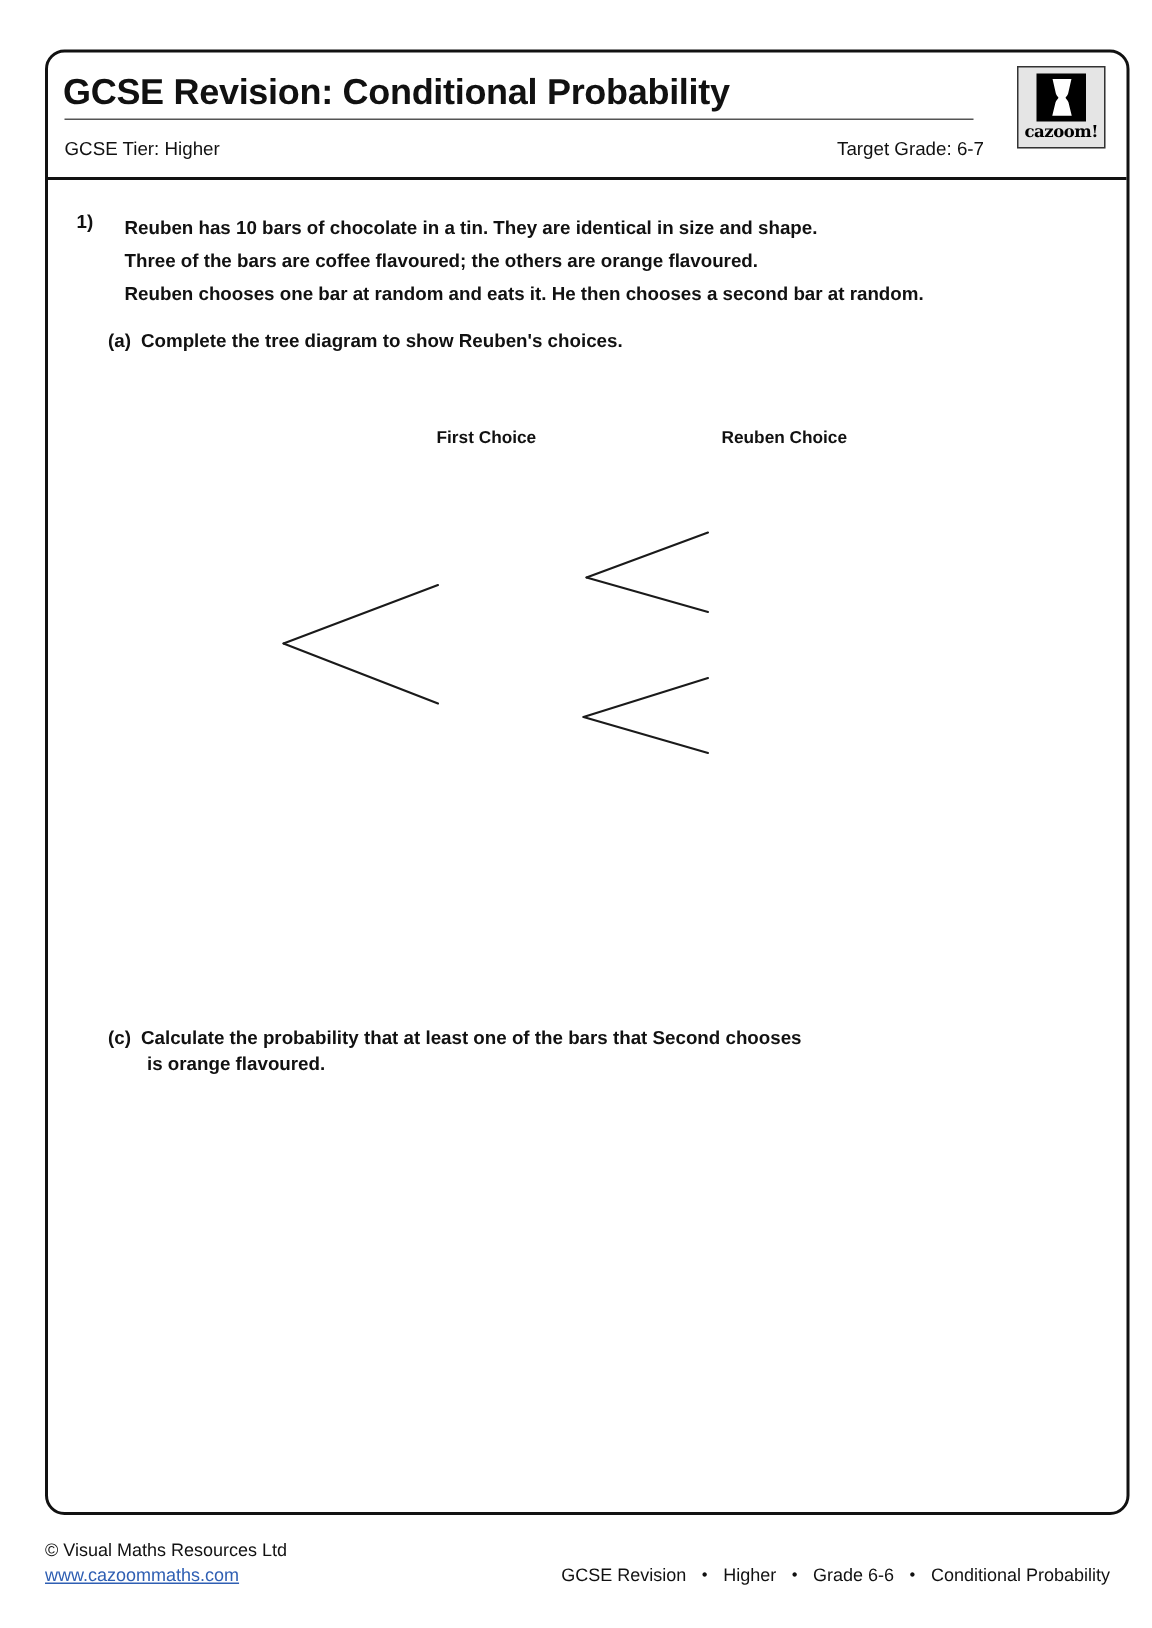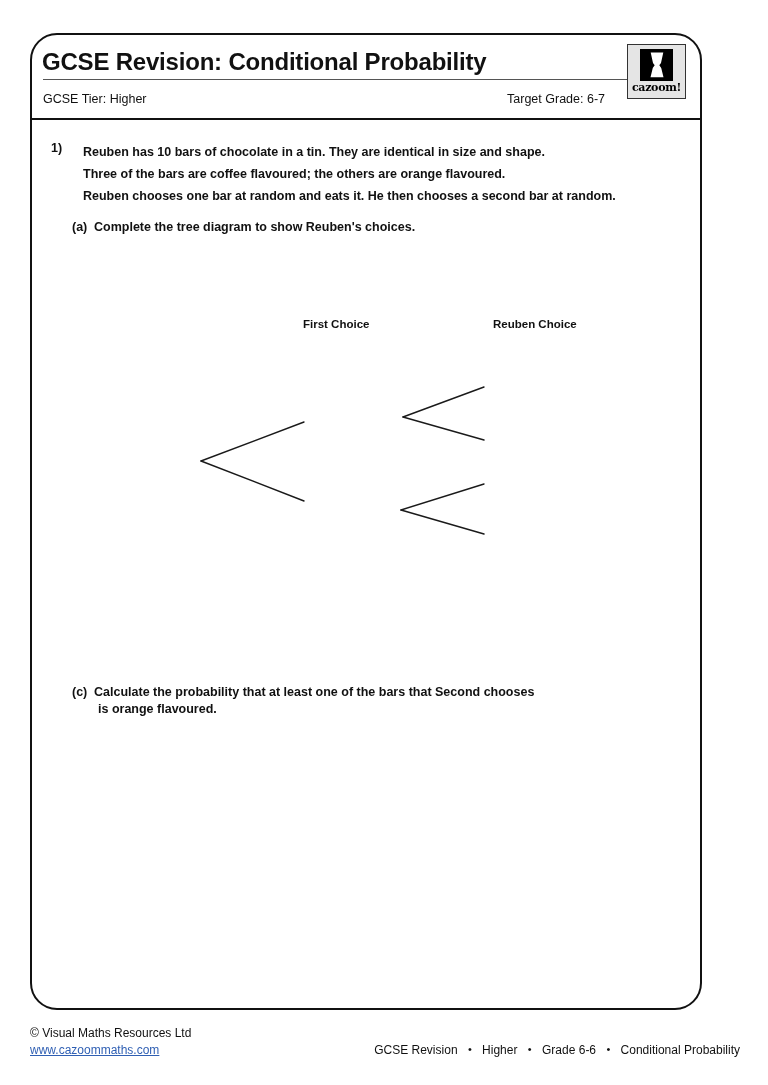--- a/index.html
+++ b/index.html
@@ -15,25 +15,25 @@
     font-family: "Liberation Sans", sans-serif;
     color: #111111;
     overflow: hidden;
   }
 
   
   .sheet {
     position: absolute;
     left: 30px;
     top: 33px;
-    width: 672px;
+    width: 723px;
     height: 977px;
     box-sizing: border-box;
     border: 2px solid #111111;
-    border-radius: 27px;
+    border-radius: 13px;
     background: #ffffff;
   }
 
   
   .header {
     position: absolute;
     left: 0;
     top: 0;
     right: 0;
     height: 83px;
@@ -169,26 +169,25 @@
     display: block;
     padding-left: 26px;
   }
   .part-a { top: 99px; }
   .part-b { top: 428px; }
   .part-c { top: 564px; }
 
   
   .tree {
     position: absolute;
-    left: 12px;
+    left: 0;
     top: 0;
     width: 708px;
     height: 420px;
     pointer-events: none;
-    margin-top: 32px;
   }
   .tree-label {
     position: absolute;
     font-size: 11.5px;
     font-weight: bold;
     white-space: nowrap;
     color: #111111;
   }
   .label-first  { left: 259px; top: 166px; }
   .label-second { left: 449px; top: 166px; }

